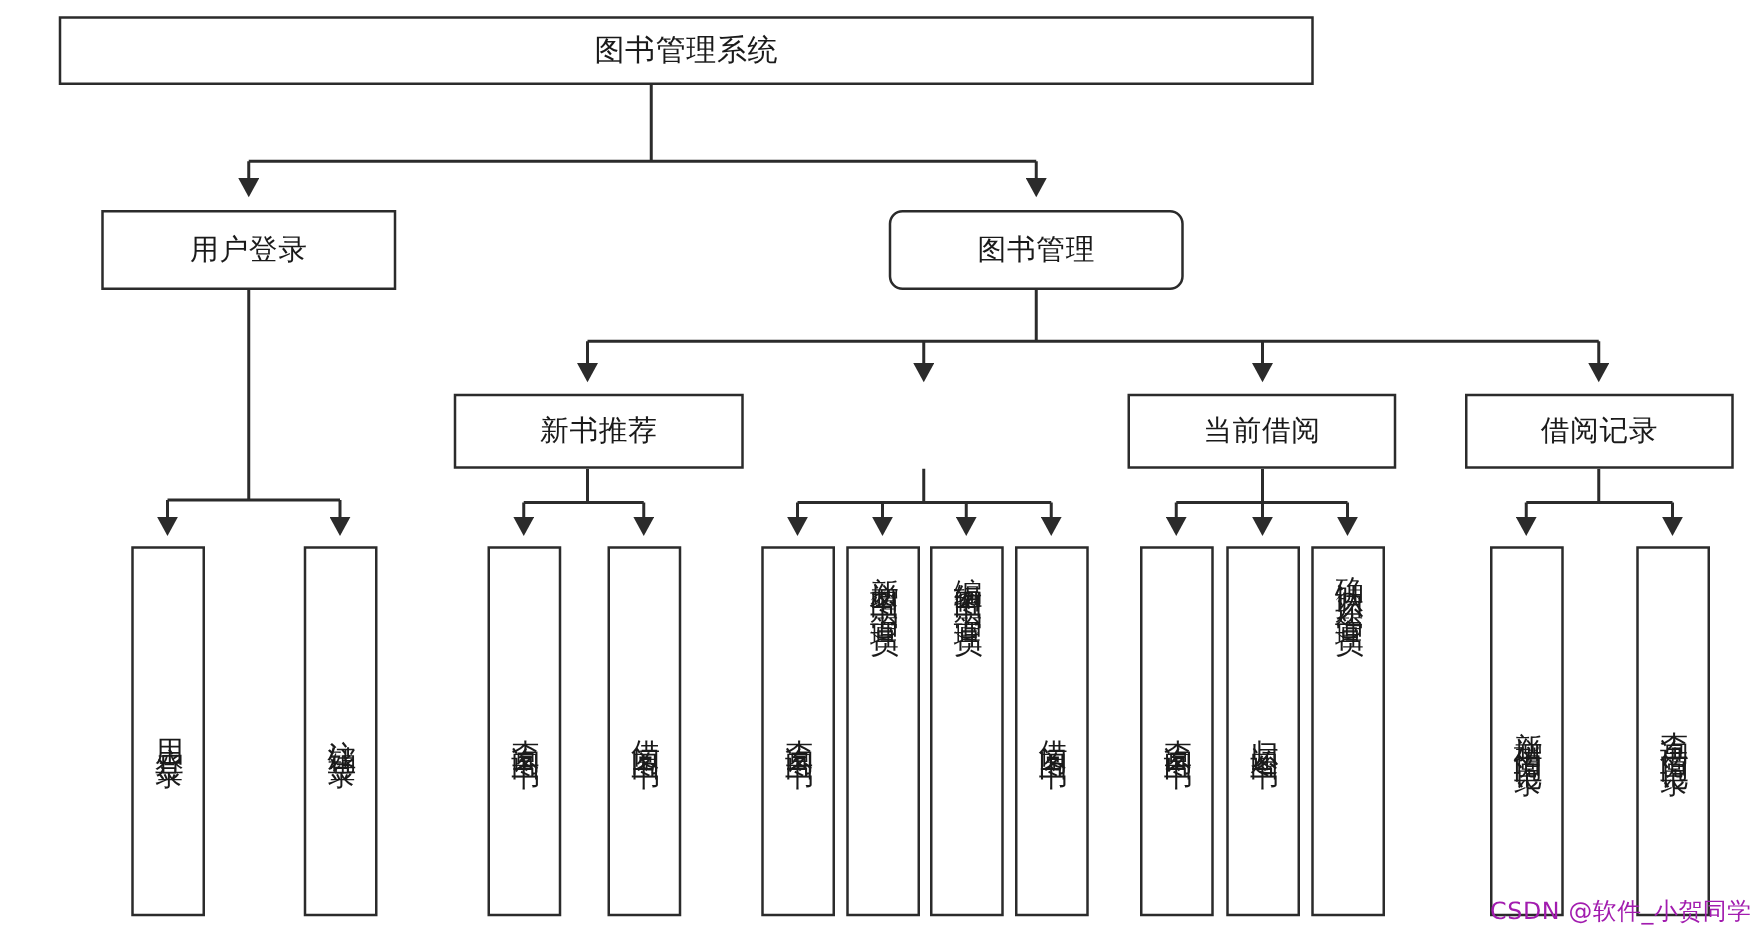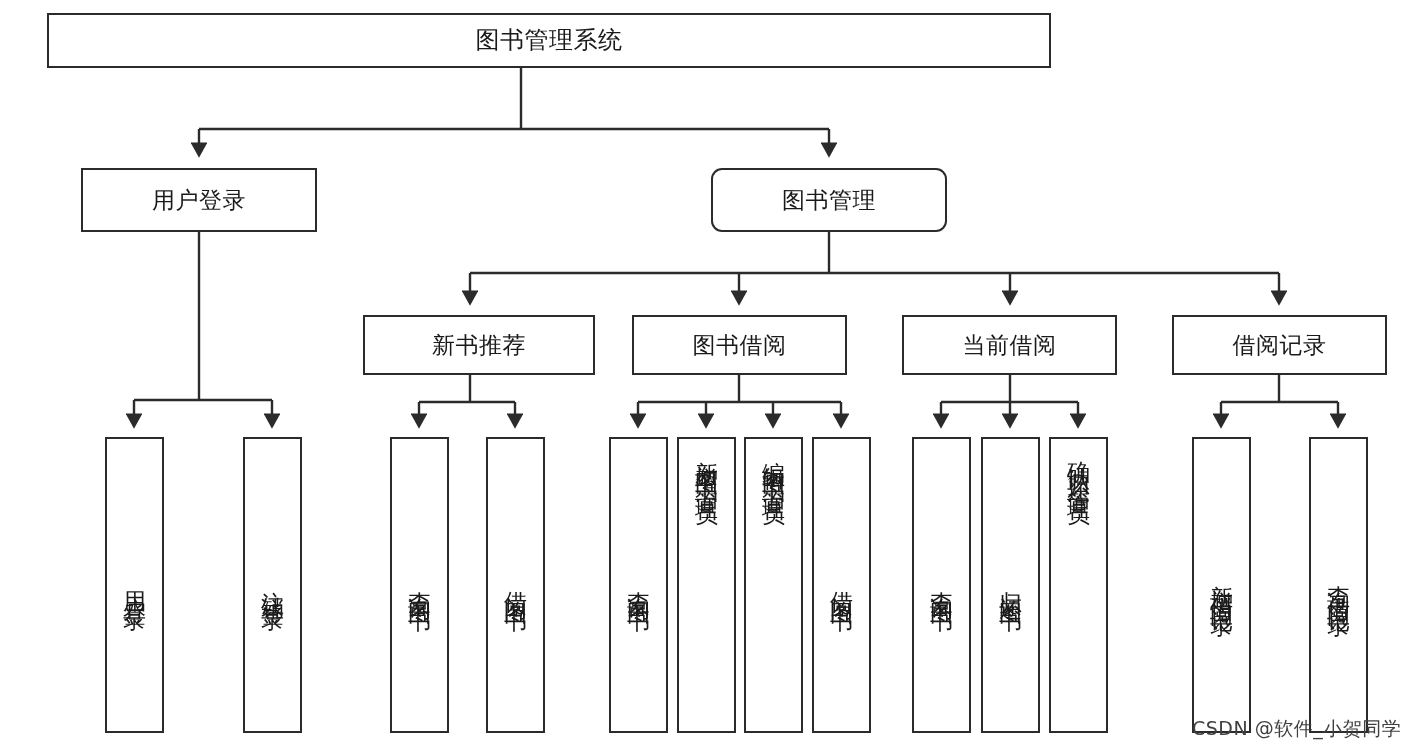--- a/index.html
+++ b/index.html
@@ -70,21 +70,21 @@
   }
   .node.vert.topaligned {
     align-items: flex-start;
   }
   .node.vert.topaligned .label {
     margin-top: 4px;
   }
   .watermark {
     position: absolute;
     font-size: 19px;
-    color: #404040;
+    color: #a21caf;
     white-space: nowrap;
     z-index: 3;
     letter-spacing: 0.5px;
   }
 </style>
 </head>
 <body>
 
 <div id="diagram">
 
@@ -145,23 +145,20 @@
   <div class="node horiz" style="left:81px; top:168px; width:236px; height:64px;">
     <span class="label">用户登录</span>
   </div>
   <div class="node horiz" style="left:711px; top:168px; width:236px; height:64px;border-radius:11px;">
     <span class="label">图书管理</span>
   </div>
 
   <div class="node horiz" style="left:363px; top:315px; width:232px; height:60px;">
     <span class="label">新书推荐</span>
   </div>
-  <div class="node horiz" style="left:632px; top:315px; width:215px; height:60px;">
-    <span class="label">图书借阅</span>
-  </div>
   <div class="node horiz" style="left:902px; top:315px; width:215px; height:60px;">
     <span class="label">当前借阅</span>
   </div>
   <div class="node horiz" style="left:1172px; top:315px; width:215px; height:60px;">
     <span class="label">借阅记录</span>
   </div>
 
   <div class="node vert centered" style="left:105px; top:437px; width:59px; height:296px;">
     <span class="label">用户登录</span>
   </div>

